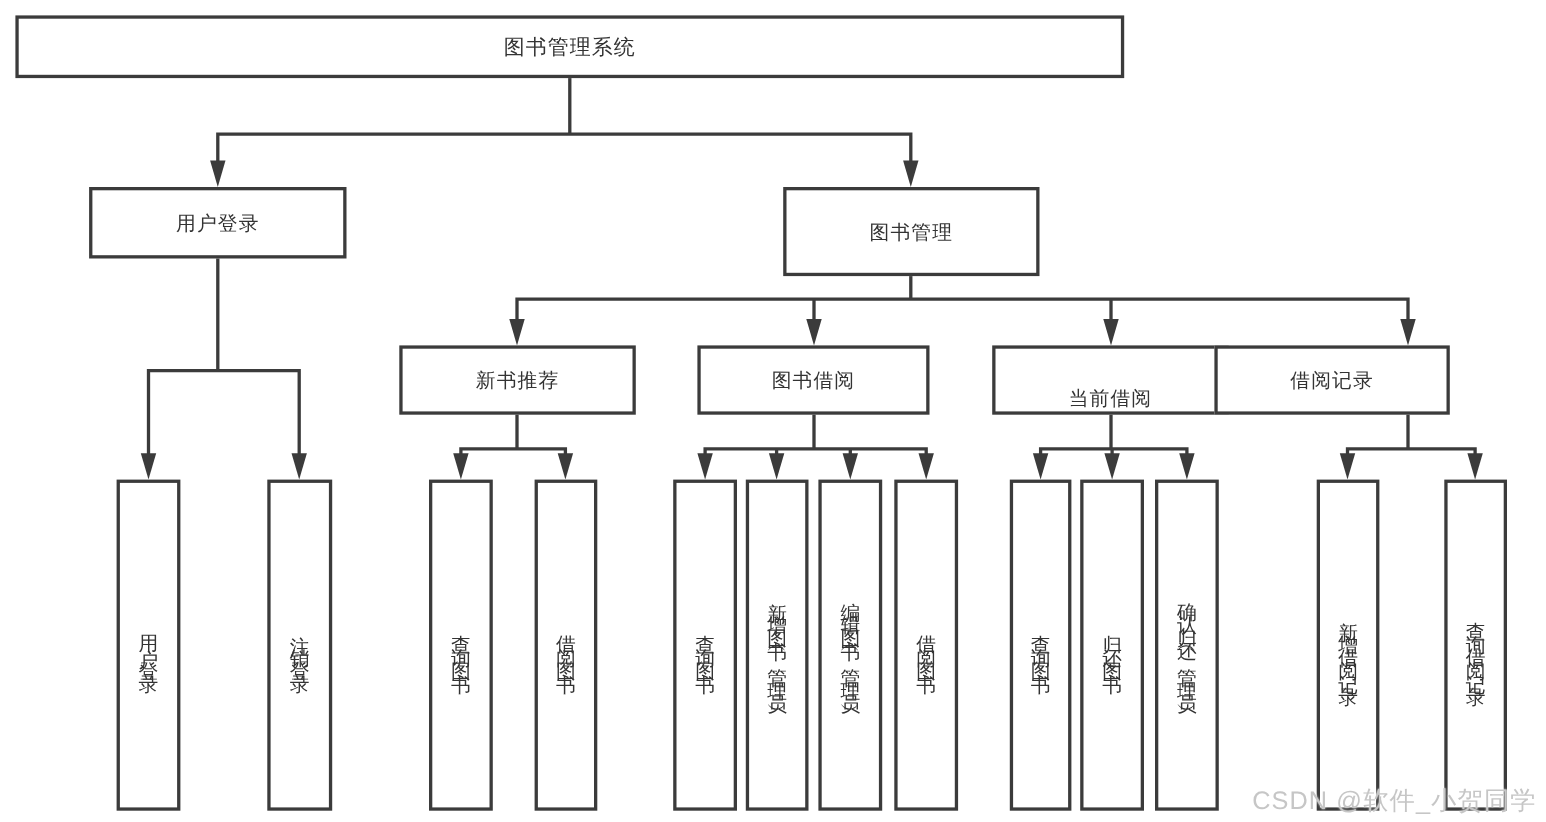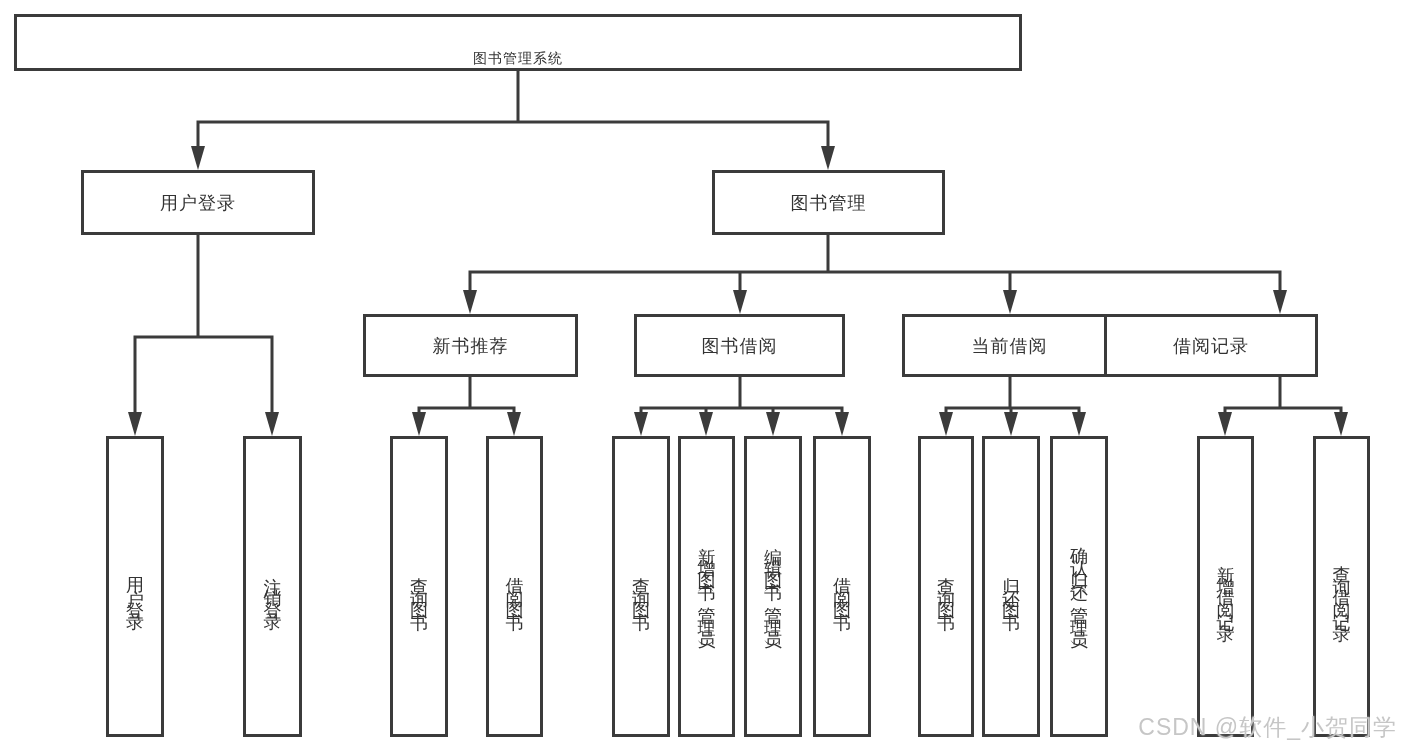--- a/index.html
+++ b/index.html
@@ -28,35 +28,35 @@
     box-sizing: border-box;
     background: #ffffff;
     border: 3px solid var(--border, #3b3b3b);
     display: flex;
     align-items: center;
     justify-content: center;
     color: var(--text, #333333);
     z-index: 2;
   }
   .node.h { font-size: 18px; letter-spacing: 1px; white-space: nowrap; }
-  #nd-root { font-size: 14px; align-items: flex-end; }
+  #nd-root { font-size: 19px; }
   .node.v { font-size: 18px; }
   .node.v .lbl {
     writing-mode: vertical-rl;
     text-orientation: mixed;
     letter-spacing: 12px;
     line-height: 1;
   }
   
   #nd-root        { left: 14px;   top: 14px;  width: 1008px; height: 57px; }
   #nd-user-login  { left: 81px;   top: 170px; width: 234px;  height: 65px; }
-  #nd-book-mgmt   { left: 712px;  top: 170px; width: 233px;  height: 65px; }
+  #nd-book-mgmt   { left: 712px;  top: 170px; width: 233px;  height: 81px; }
   #nd-new-book    { left: 363px;  top: 314px; width: 215px;  height: 63px; }
   #nd-book-borrow { left: 634px;  top: 314px; width: 211px;  height: 63px; }
-  #nd-current     { left: 902px;  top: 314px; width: 215px;  height: 63px; }
+  #nd-current     { left: 902px;  top: 314px; width: 215px;  height: 63px; align-items: flex-end; }
   #nd-records     { left: 1104px; top: 314px; width: 214px;  height: 63px; }
   .leaf { top: 436px; height: 301px; }
   #nd-login      { left: 106px;  width: 58px; }
   #nd-logout     { left: 243px;  width: 59px; }
   #nd-nb-query   { left: 390px;  width: 58px; }
   #nd-nb-borrow  { left: 486px;  width: 57px; }
   #nd-bb-query   { left: 612px;  width: 58px; }
   #nd-bb-add     { left: 678px;  width: 57px; }
   #nd-bb-edit    { left: 744px;  width: 58px; }
   #nd-bb-borrow  { left: 813px;  width: 58px; }

